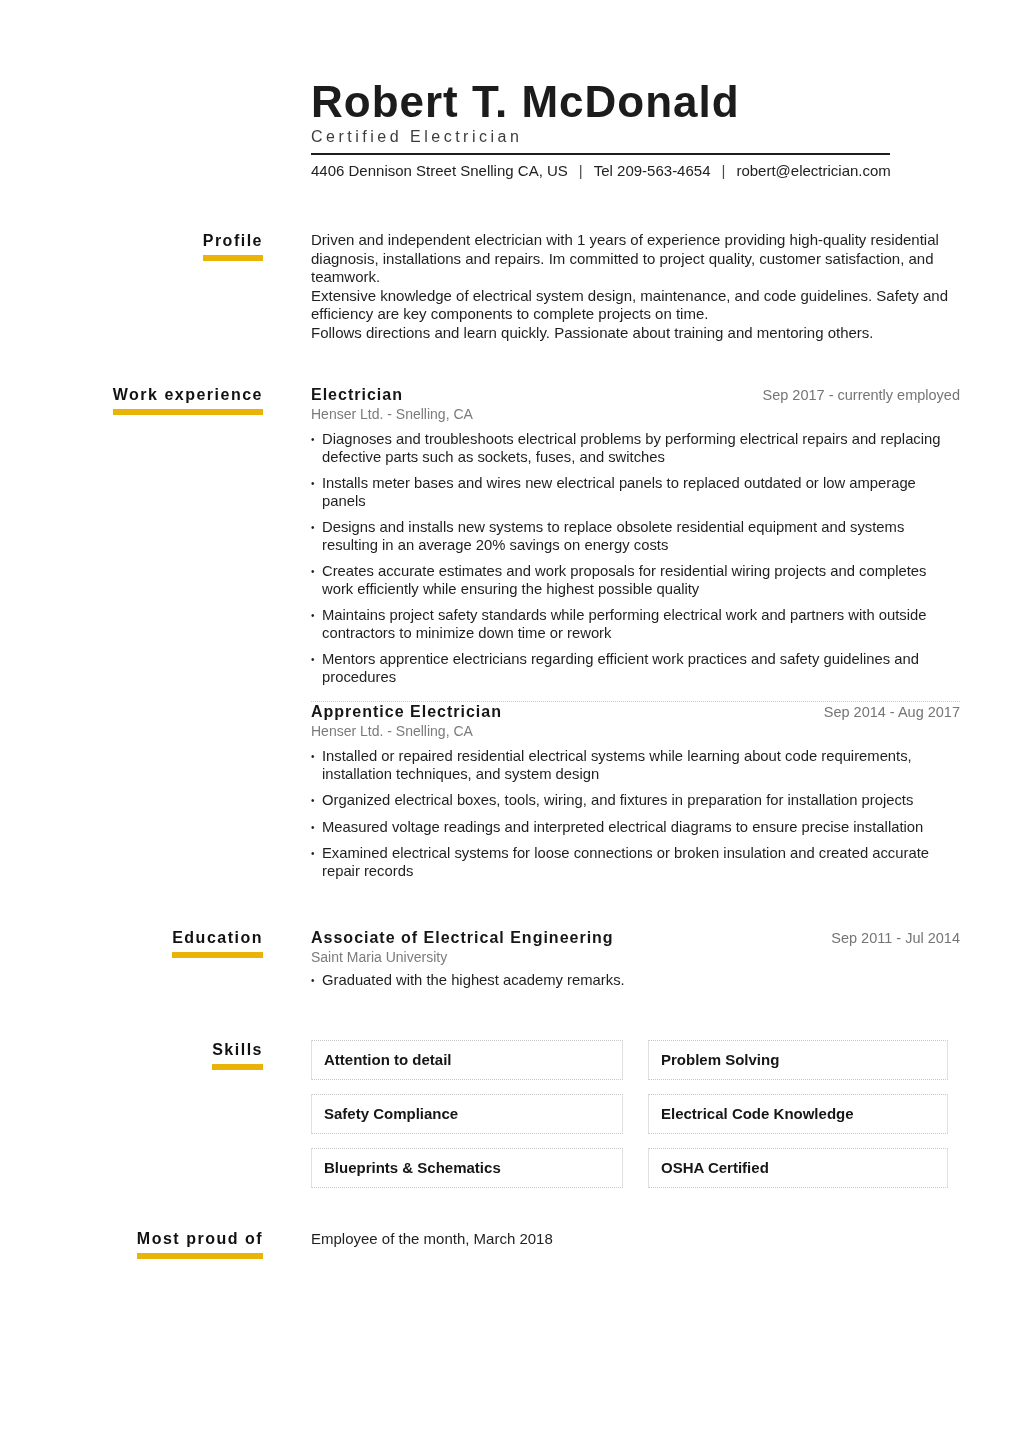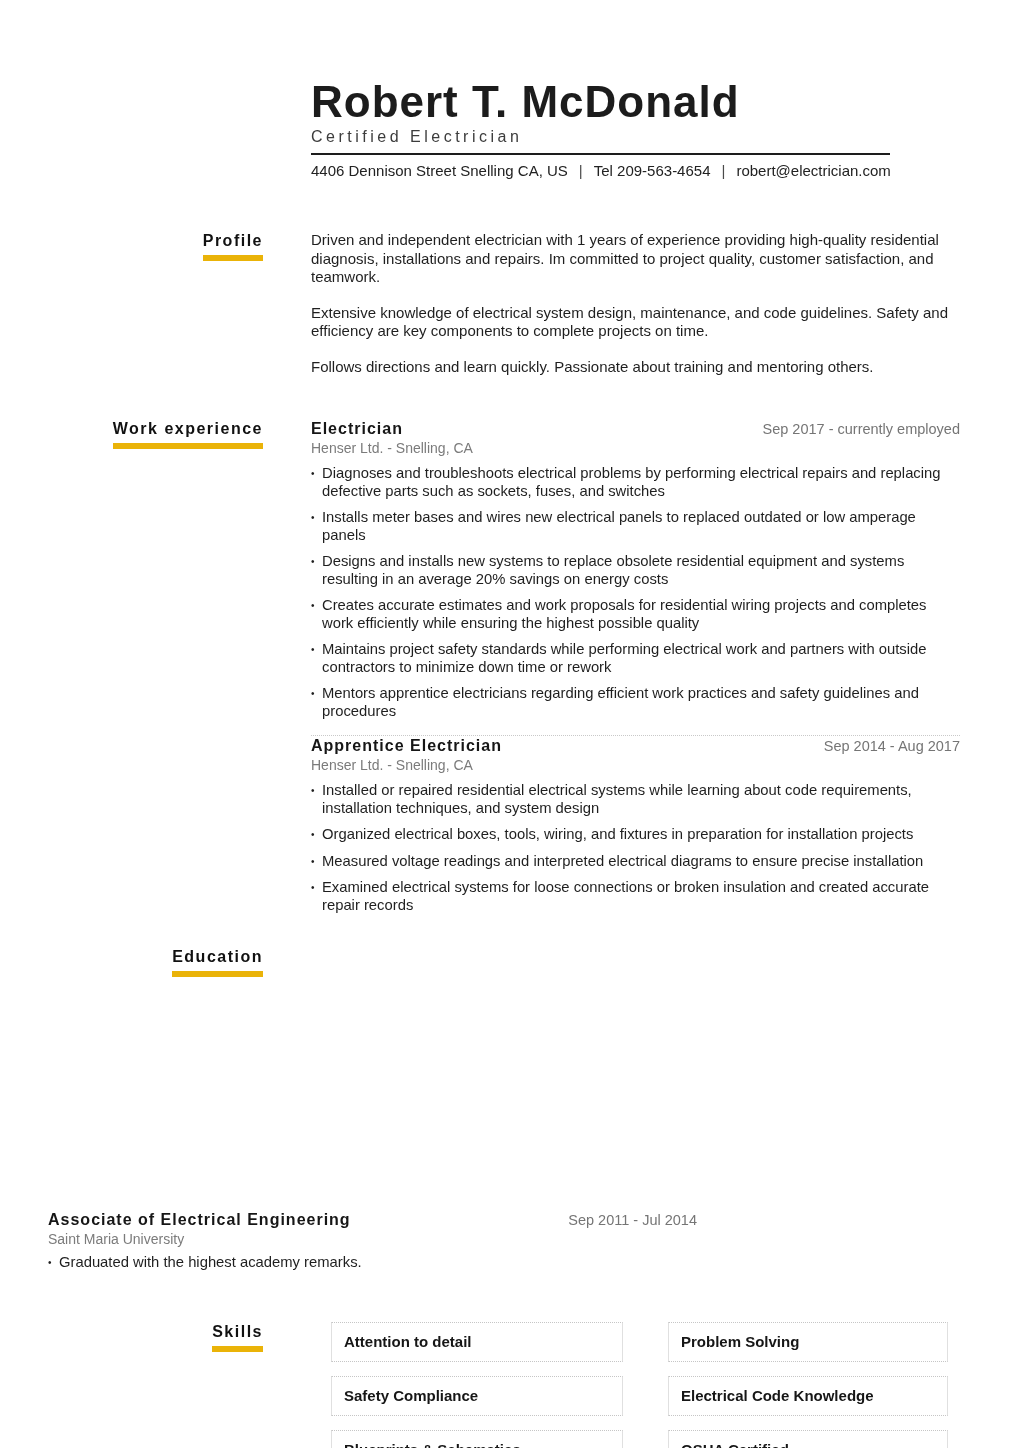--- a/index.html
+++ b/index.html
@@ -24,44 +24,44 @@
   .section { display:flex; align-items:flex-start; }
   .sec-label { width:263px; flex:0 0 263px; text-align:right; }
   .sec-label span {
     display:inline-block; font-size:16px; font-weight:700; letter-spacing:1.5px;
     line-height:19px; padding-bottom:5px; border-bottom:6px solid #eab308; color:#111;
   }
   .sec-body { margin-left:48px; width:649px; }
 
   #profile   { margin-top:52px; }
   #work      { margin-top:43px; }
-  #education { margin-top:33px;flex-direction:column; }
+  #education { margin-top:48px; }
   #skills    { margin-top:50px; }
   #proud     { margin-top:41px; }
 
   .para { font-size:15px; line-height:18.5px; color:#1f1f1f; }
-  .para + .para { margin-top:17px; }
+  .para + .para { }
 
   
   .job-head { display:flex; justify-content:space-between; align-items:baseline; }
   .job-title { font-size:16px; font-weight:700; letter-spacing:1px; line-height:19px; color:#161616; }
   .job-dates { font-size:14.5px; color:#757575; white-space:nowrap; }
   .company { font-size:14px; color:#7b7b7b; margin-top:2px; line-height:16px; }
   .bullets { margin-top:9px; }
   .bullet { display:flex; font-size:14.8px; line-height:17.5px; }
   .bullet + .bullet { margin-top:9px; }
   .dot { flex:0 0 11px; font-size:10px; line-height:17.5px; color:#1f1f1f; }
   .job-sep { border-top:1px dotted #c9c9c9; margin-top:15px; }
 
   
   .skill-grid { display:grid; grid-template-columns:312px 300px; column-gap:25px; row-gap:14px; }
   .skill-box {
     height:40px; display:flex; align-items:center; padding-left:12px;
     border:1px solid #e0e0e0; border-top:1px dotted #c6c6c6; border-bottom:1px dotted #c6c6c6;
-    font-size:15px; font-weight:700; color:#161616; background:#fff;margin-left:20px;
+    font-size:15px; font-weight:700; color:#161616; background:#fff;
   }
 
   .proud-text { font-size:15px; line-height:19px; }
 </style>
 </head>
 <body>
 
 <div class="page">
 
   <div class="header">

